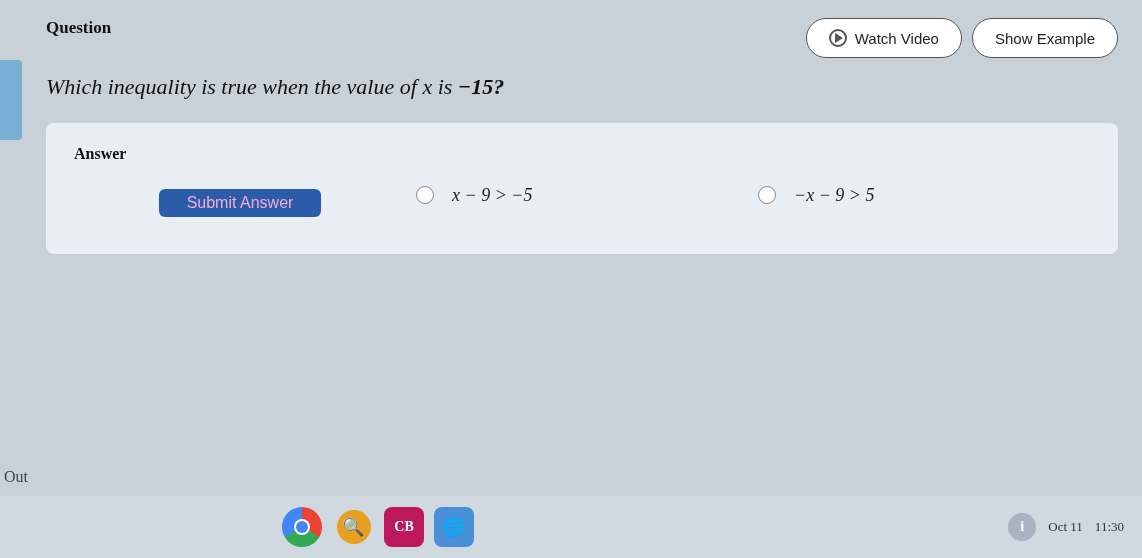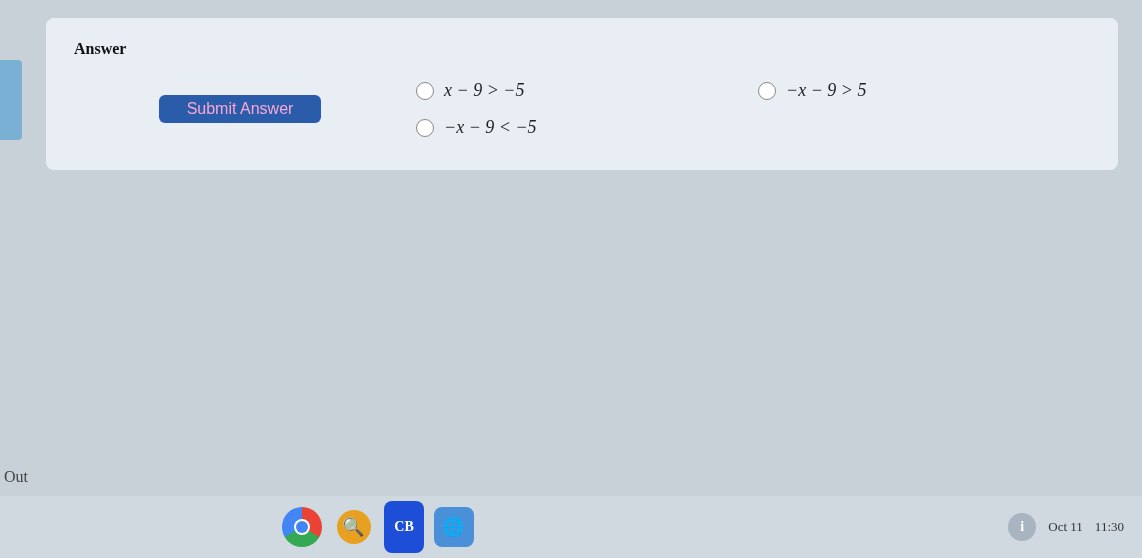--- a/index.html
+++ b/index.html
@@ -118,21 +118,21 @@
     .options-grid {
       display: grid;
       grid-template-columns: 1fr 1fr 1fr;
       gap: 16px 10px;
       align-items: center;
     }
 
     .option {
       display: flex;
       align-items: center;
-      gap: 10px;
+      gap: 18px;
       font-size: 17px;
       color: #222;
     }
 
     .radio-circle {
       width: 18px;
       height: 18px;
       border: 1.5px solid #888;
       border-radius: 50%;
       background: white;
@@ -263,22 +263,22 @@
       width: 40px;
       height: 40px;
       display: flex;
       align-items: center;
       justify-content: center;
     }
 
     
     .box-icon-wrap {
       width: 40px;
-      height: 52px;
-      background: #1d4ed8;
+      height: 40px;
+      background: #be185d;
       border-radius: 8px;
       display: flex;
       align-items: center;
       justify-content: center;
       color: white;
       font-size: 18px;
     }
 
     
     .wifi-icon-wrap {
@@ -295,44 +295,58 @@
   </style>
 </head>
 <body>
 
 <div class="main-area">
 
   <div class="left-tab"></div>
 
   <div class="content-wrapper">
 
-
+    <div class="top-bar">
+      <span class="question-label">Question</span>
+      <div class="top-buttons">
+        <button class="btn-watch-video">
+          <span class="play-icon">
+            <span class="play-triangle"></span>
+          </span>
+          <span>Watch Video</span>
+        </button>
+        <button class="btn-show-example">Show Example</button>
+      </div>
+    </div>
+
+    <div class="question-text">
+      <span>Which inequality is true when the value of</span>
+      <em> x </em>
+      <span>is</span>
+      <strong>−15?</strong>
+    </div>
 
     <div class="answer-section">
       <div class="answer-label">Answer</div>
 
       <div class="options-grid">
 
         <div class="option">
           <div class="radio-circle"></div>
           <span class="option-text"><em>x</em> − 9 &gt; −5</span>
         </div>
 
 
         <button class="submit-btn" style="grid-row: 1 / 3;">Submit Answer</button>
 
         <div class="option">
           <div class="radio-circle"></div>
           <span class="option-text">−<em>x</em> − 9 &gt; 5</span>
         </div>
 
-        <div class="option">
-          <div class="radio-circle"></div>
-          <span class="option-text">−<em>x</em> − 9 &lt; −5</span>
-        </div>
       </div>
     </div>
   </div>
 </div>
 
 <div class="taskbar">
 
   <span class="sign-out">Out</span>
 
   <div class="taskbar-icons">

